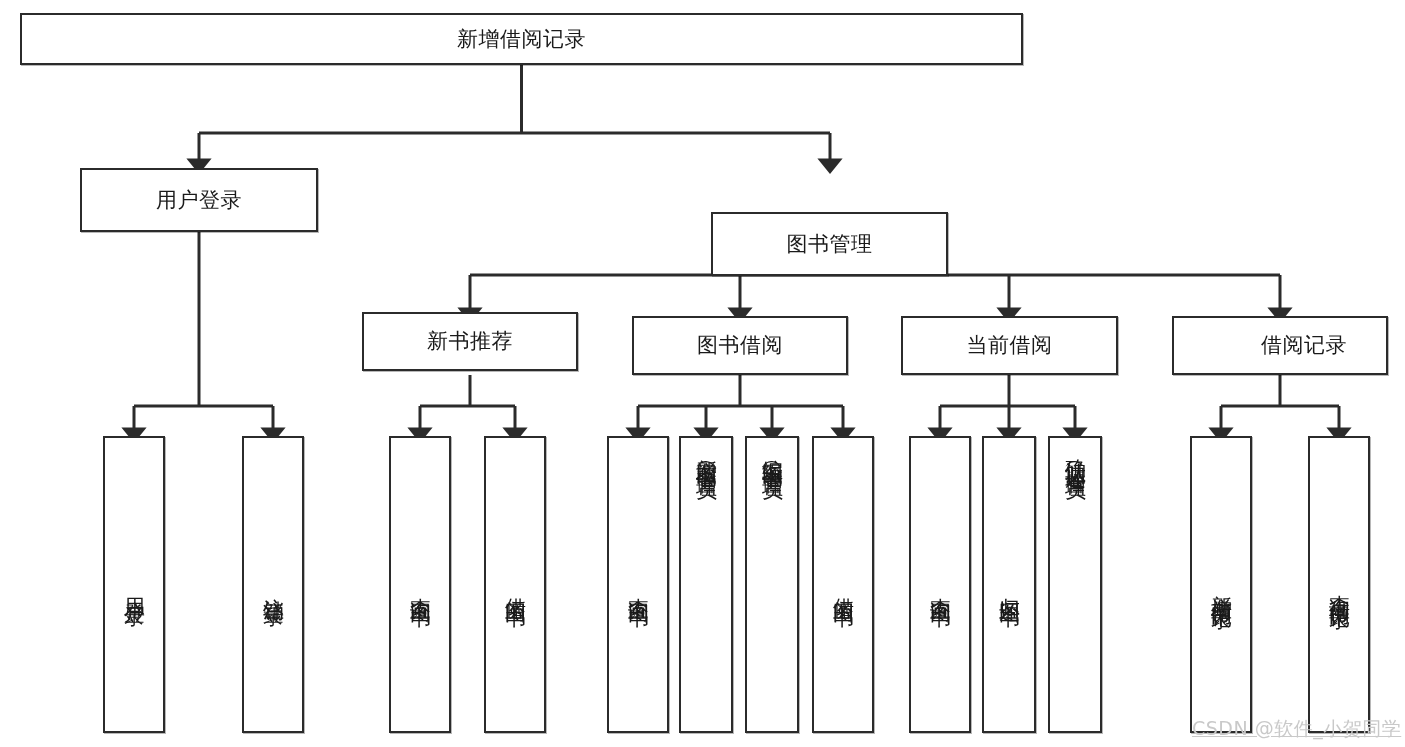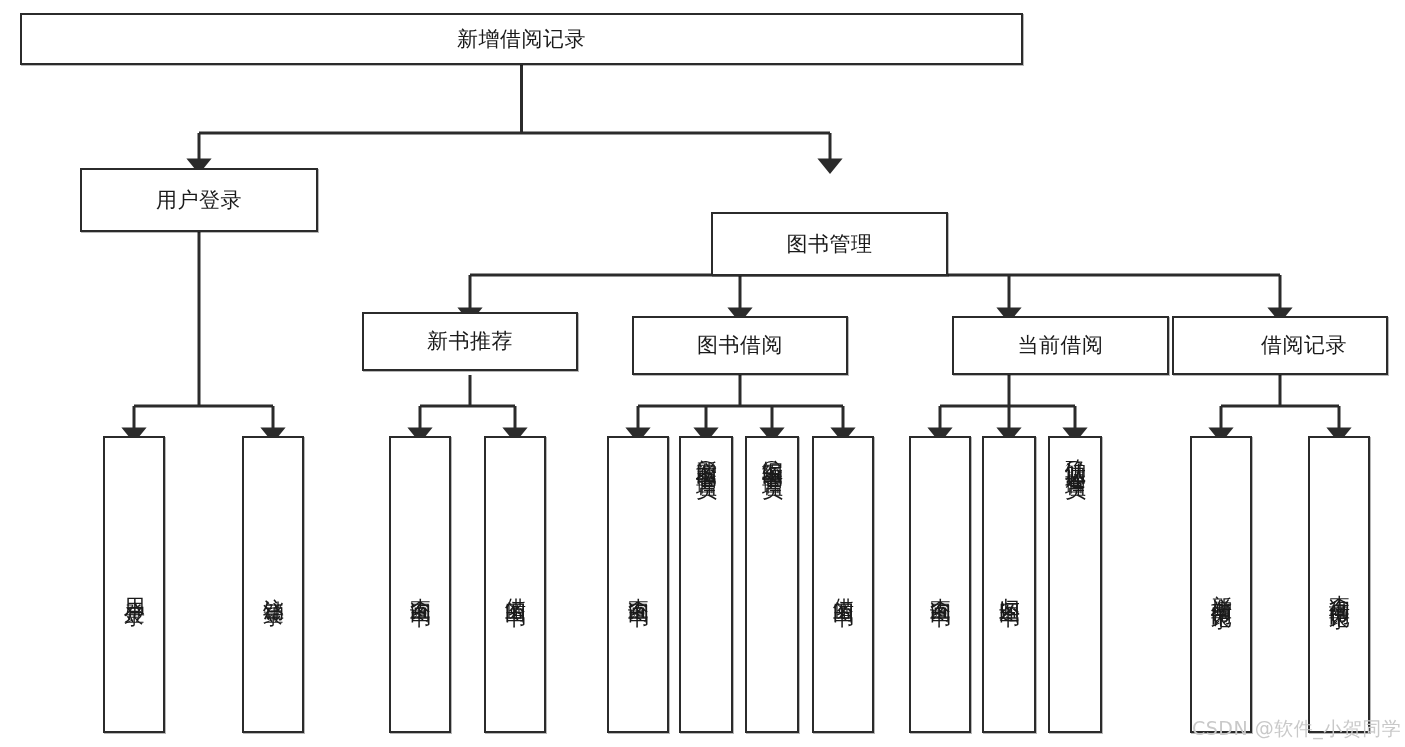--- a/index.html
+++ b/index.html
@@ -61,20 +61,21 @@
   .node-box.vertical.centered {
     align-items: center;
   }
   .watermark {
     position: absolute;
     color: #c9c9c9;
     font-size: 19px;
     letter-spacing: 0.5px;
     white-space: nowrap;
     user-select: none;
+    text-decoration: underline;
   }
 </style>
 </head>
 <body>
 
 <div id="diagram-root">
 
   <svg class="diagram-canvas" viewBox="0 0 1405 747">
     <defs>
       <marker id="arrow" markerWidth="11" markerHeight="11" refX="1.2" refY="4.2" orient="auto" markerUnits="strokeWidth">
@@ -138,21 +139,21 @@
   <div class="node-box" style="left:711px; top:168px; width:237px; height:64px;margin-top:44px;">
     <span class="node-label">图书管理</span>
   </div>
 
   <div class="node-box" style="left:362px; top:312px; width:216px; height:59px;">
     <span class="node-label">新书推荐</span>
   </div>
   <div class="node-box" style="left:632px; top:316px; width:216px; height:59px;">
     <span class="node-label">图书借阅</span>
   </div>
-  <div class="node-box" style="left:952px; top:316px; width:217px; height:59px;">
+  <div class="node-box" style="left:901px; top:316px; width:217px; height:59px;">
     <span class="node-label">当前借阅</span>
   </div>
   <div class="node-box" style="left:1172px; top:316px; width:216px; height:59px;padding-left:48px;">
     <span class="node-label">借阅记录</span>
   </div>
 
   <div class="node-box vertical centered" style="left:103px; top:436px; width:62px; height:297px;">
     <span class="node-label">用户登录</span>
   </div>
   <div class="node-box vertical centered" style="left:242px; top:436px; width:62px; height:297px;">

